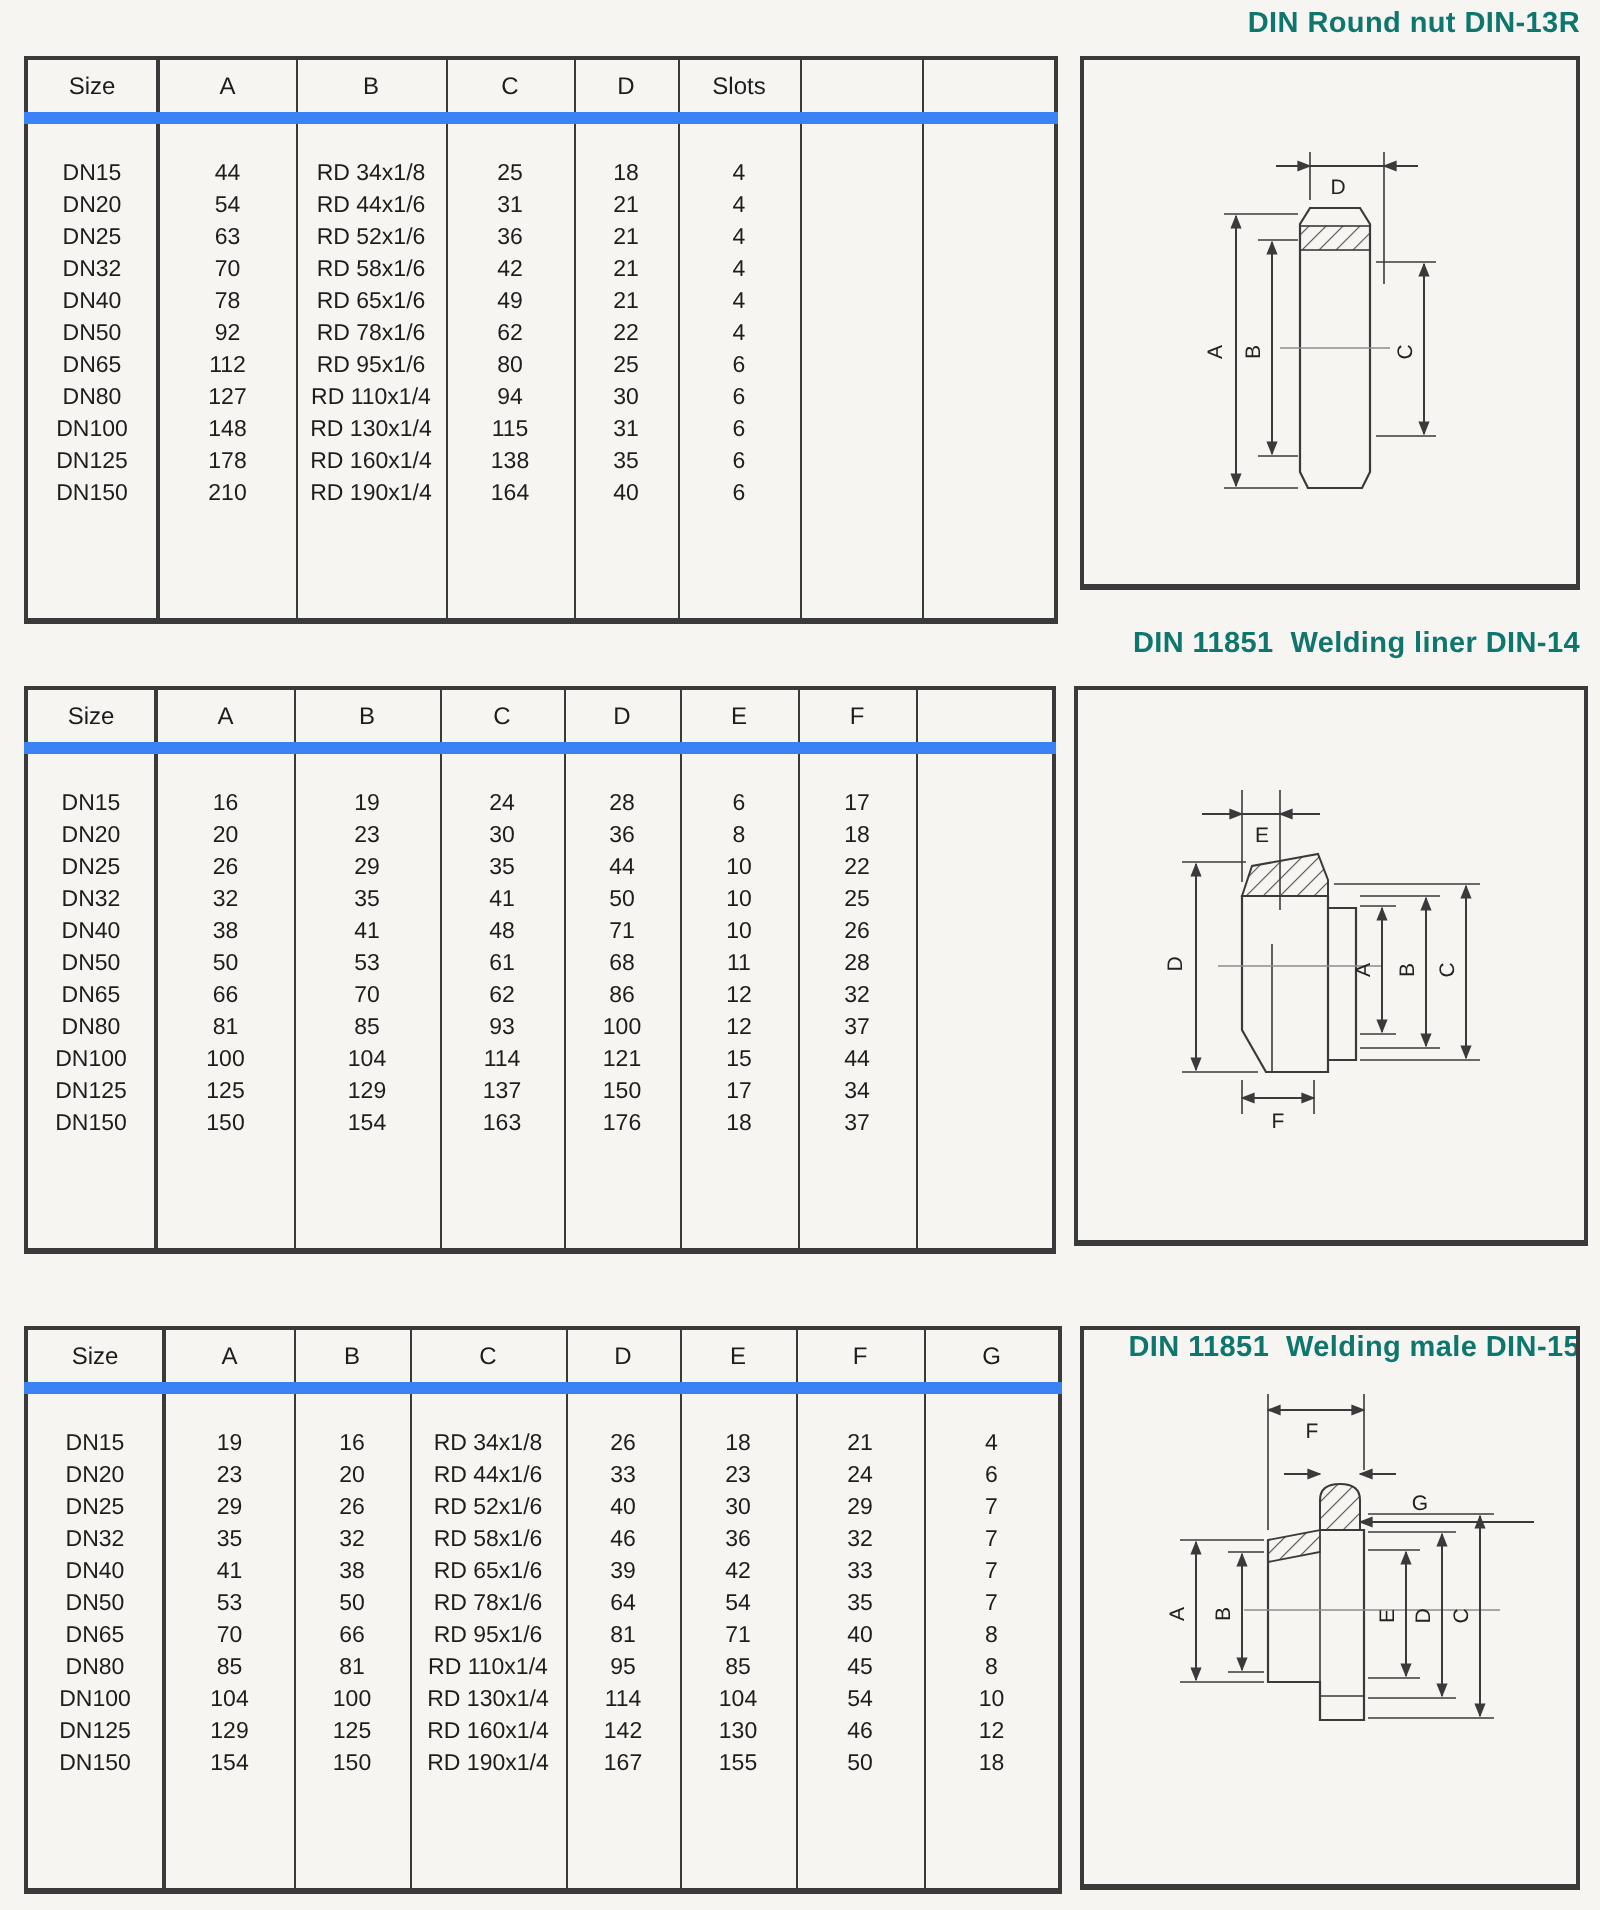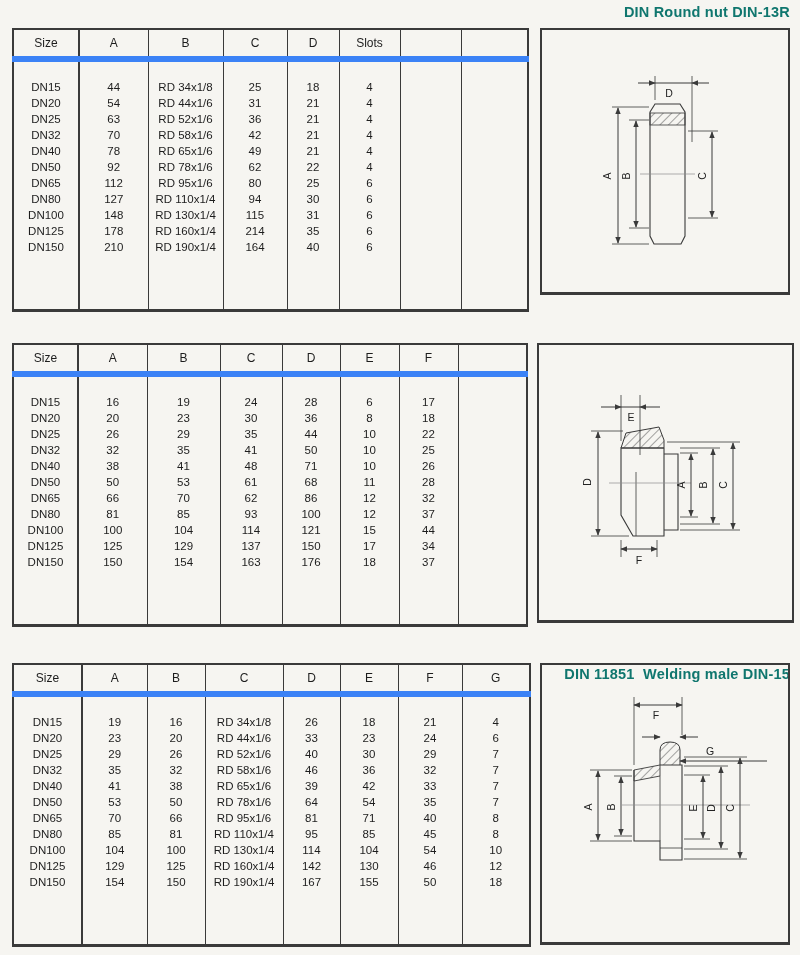--- a/index.html
+++ b/index.html
@@ -190,21 +190,21 @@
           <td>115</td>
           <td>31</td>
           <td>6</td>
           <td></td>
           <td></td>
         </tr>
         <tr>
           <td>DN125</td>
           <td>178</td>
           <td>RD 160x1/4</td>
-          <td>214</td>
+          <td>138</td>
           <td>35</td>
           <td>6</td>
           <td></td>
           <td></td>
         </tr>
         <tr>
           <td>DN150</td>
           <td>210</td>
           <td>RD 190x1/4</td>
           <td>164</td>
@@ -258,20 +258,21 @@
       <line class="dim" x1="94" y1="91" x2="94" y2="197" marker-start="url(#ah1)" marker-end="url(#ah1)"></line>
       <text class="dimtext" transform="rotate(-90,88,146)" x="88" y="146" text-anchor="middle">B</text>
 
       <line class="thin" x1="146" y1="101" x2="176" y2="101"></line>
       <line class="thin" x1="146" y1="188" x2="176" y2="188"></line>
       <line class="dim" x1="170" y1="102" x2="170" y2="187" marker-start="url(#ah1)" marker-end="url(#ah1)"></line>
       <text class="dimtext" transform="rotate(-90,164,146)" x="164" y="146" text-anchor="middle">C</text>
     </svg>
   </div>
 
+  <div class="section-title" style="top:314px;">DIN 11851  Welding liner DIN-14</div>
 
   <table class="spec-table" style="left:12px;top:343px;width:514px;height:277px;">
     <colgroup>
       <col style="width:65px">
         <col style="width:69px">
         <col style="width:73px">
         <col style="width:62px">
       <col style="width:58px">
         <col style="width:59px">
         <col style="width:59px">

